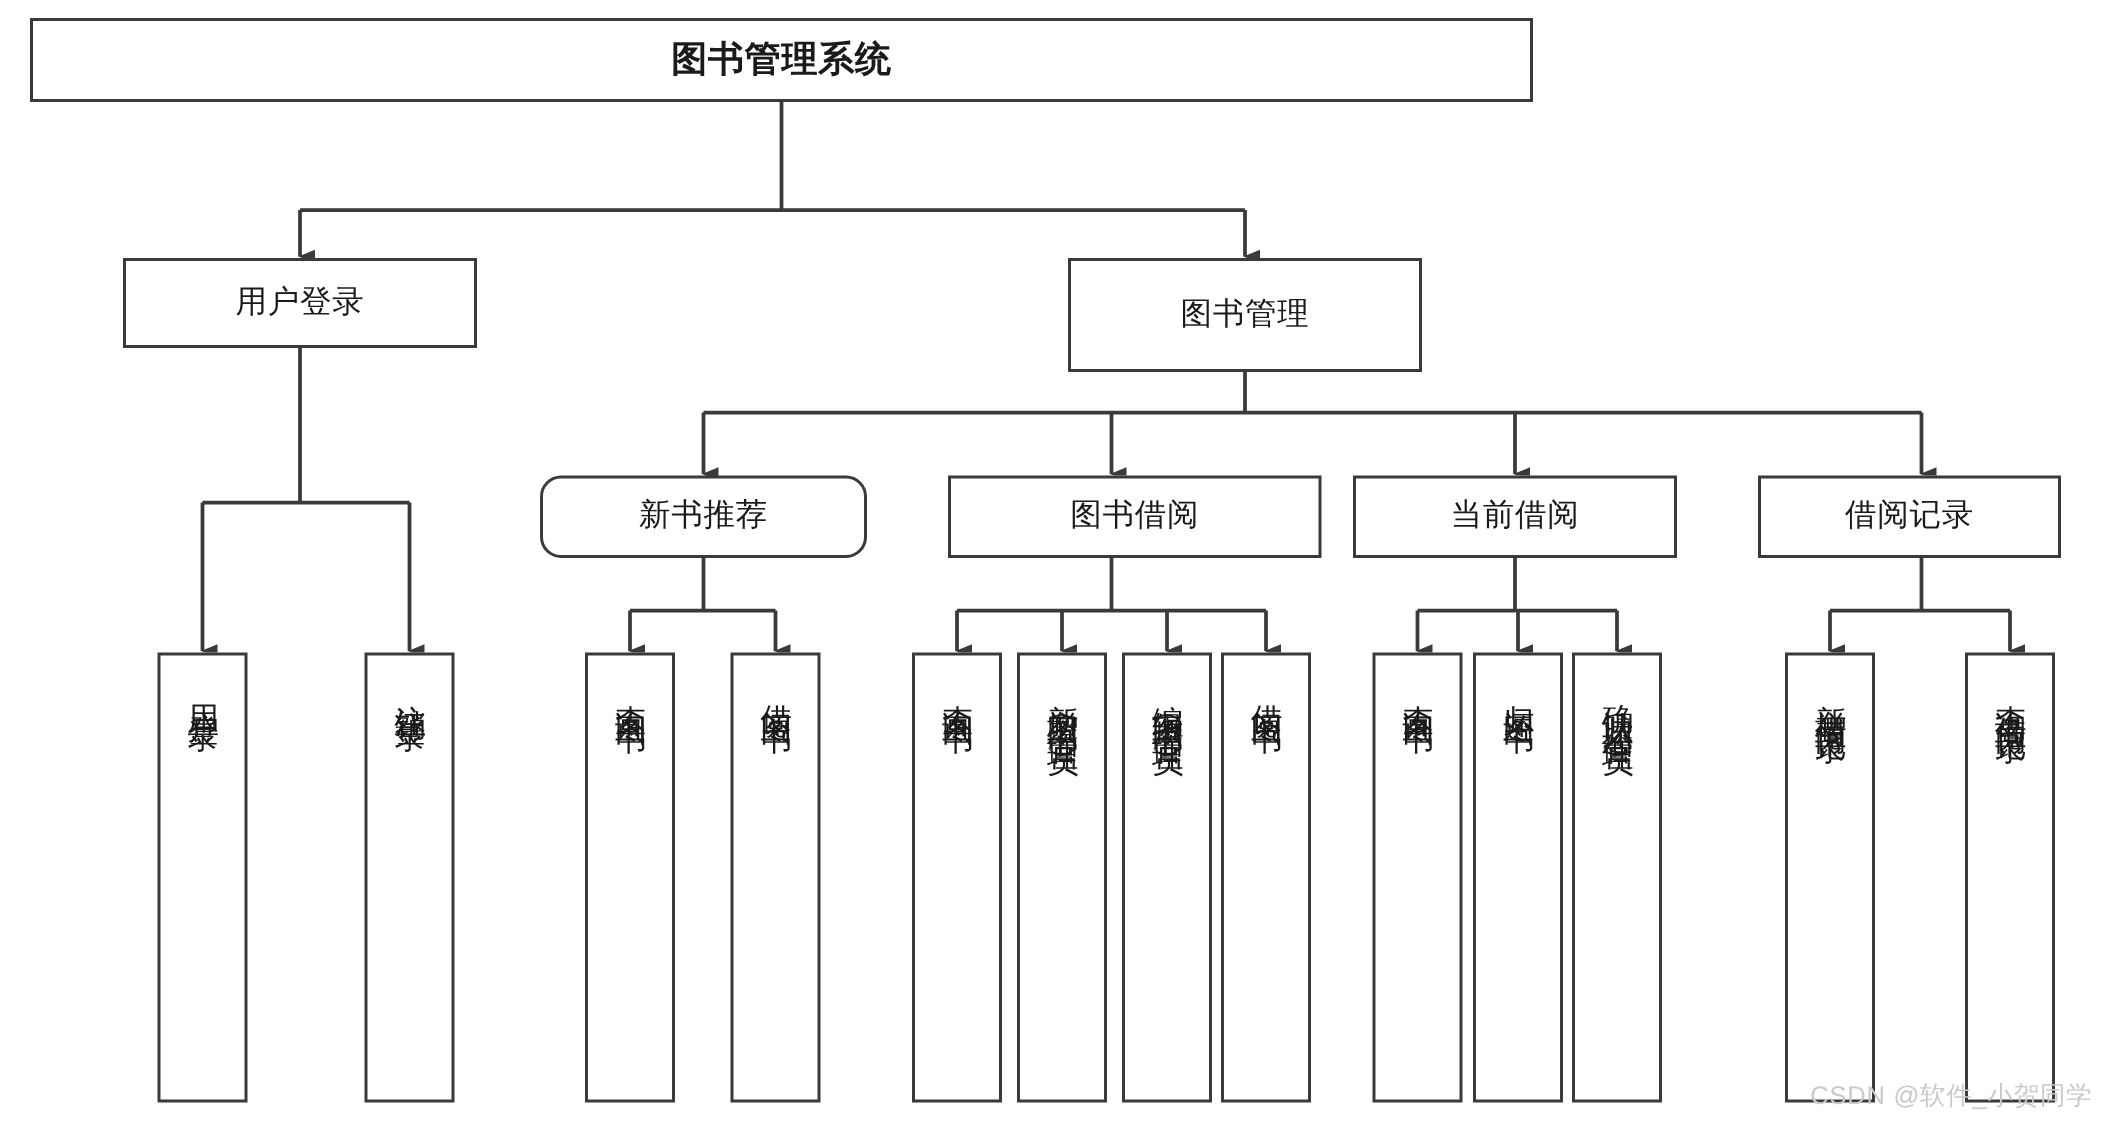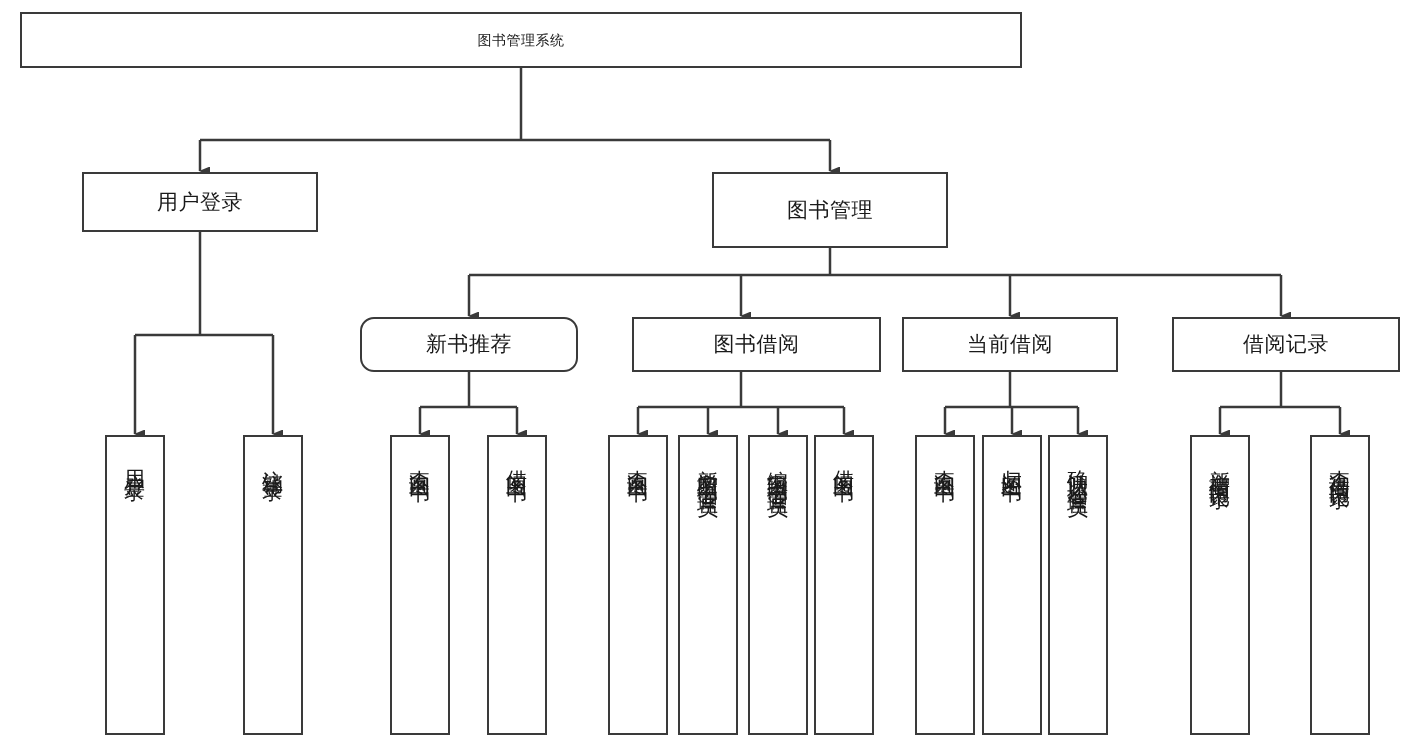--- a/index.html
+++ b/index.html
@@ -20,21 +20,21 @@
     justify-content:center;
   }
   .node-label{
     color:#1a1a1a;
     font-size:21px;
     line-height:1.15;
     letter-spacing:.5px;
     white-space:nowrap;
     text-align:center;
   }
-  .node-box.root .node-label{font-size:14px;}
+  .node-box.root .node-label{font-size:24px;font-weight:bold;}
   .node-box.vertical{
     align-items:flex-start;
     padding-top:16px;
   }
   .node-box.vertical .node-label{
     writing-mode:vertical-rl;
     text-orientation:upright;
     font-size:21px;
     letter-spacing:4px;
     line-height:1;
@@ -111,21 +111,21 @@
       </div>
       <div class="node-box" style="left: 360px; top: 317px; width: 218px; height: 55px; border-radius: 14px;">
         <span class="node-label">新书推荐</span>
       </div>
       <div class="node-box" style="left: 632px; top: 317px; width: 249px; height: 55px;">
         <span class="node-label">图书借阅</span>
       </div>
       <div class="node-box" style="left: 902px; top: 317px; width: 216px; height: 55px; justify-content: center;">
         <span class="node-label">当前借阅</span>
       </div>
-      <div class="node-box" style="left: 1172px; top: 317px; width: 228px; height: 55px;">
+      <div class="node-box" style="left: 1172px; top: 317px; width: 202px; height: 55px;">
         <span class="node-label">借阅记录</span>
       </div>
       <div class="node-box vertical" style="left: 105px; top: 435px; width: 60px; height: 300px;">
         <span class="node-label">用户登录</span>
       </div>
       <div class="node-box vertical" style="left: 243px; top: 435px; width: 60px; height: 300px;">
         <span class="node-label">注销登录</span>
       </div>
       <div class="node-box vertical" style="left: 390px; top: 435px; width: 60px; height: 300px;">
         <span class="node-label">查询图书</span>
@@ -155,13 +155,14 @@
         <span class="node-label">确认归还（管理员）</span>
       </div>
       <div class="node-box vertical" style="left: 1190px; top: 435px; width: 60px; height: 300px;">
         <span class="node-label">新增借阅记录</span>
       </div>
       <div class="node-box vertical" style="left: 1310px; top: 435px; width: 60px; height: 300px;">
         <span class="node-label">查询借阅记录</span>
       </div>
     </div>
 
+  <div id="watermark">CSDN @软件_小贺同学</div>
 </div>
 
 </body></html>

